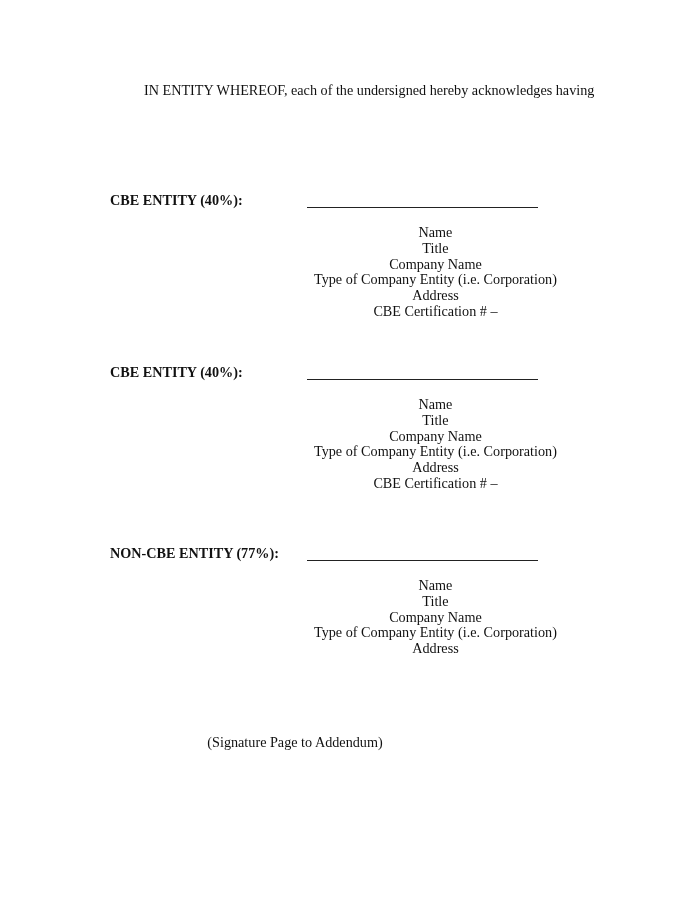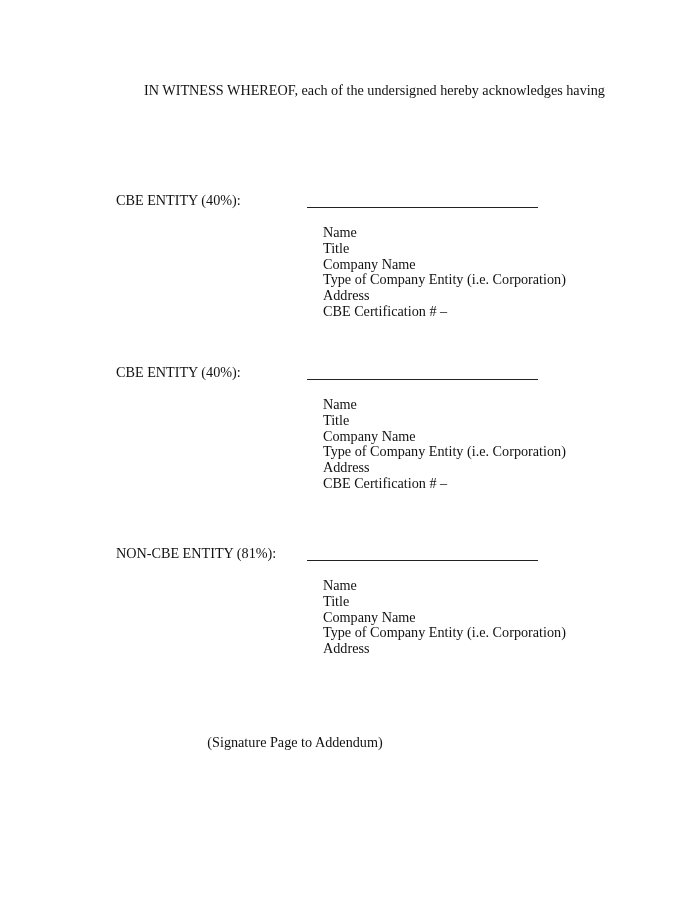--- a/index.html
+++ b/index.html
@@ -8,37 +8,37 @@
       font-family: "Liberation Serif", "DejaVu Serif", serif;
       color: #111111; font-size: 14.2px; line-height: 15.8px;
     }
     .para {
       position: absolute; left: 102px; top: 83px; width: 500px;
       margin: 0;
     }
     .para .line { display: block; white-space: nowrap; }
     .para .indent { padding-left: 42px; }
     .block { position: absolute; left: 0; width: 695px; }
-    .entity-label { position: absolute; left: 116px; top: 0; white-space: nowrap; }
+    .entity-label { position: absolute; left: 110px; top: 0; white-space: nowrap; font-weight: bold; }
     .sig-line {
       position: absolute; left: 307px; top: 14px; width: 231px; height: 0;
       border-bottom: 1px solid #222222;
     }
-    .fields { position: absolute; left: 323px; top: 32px; }
+    .fields { position: absolute; left: 314px; top: 32px; text-align: center; }
     .fields .field { display: block; white-space: nowrap; }
     .footer {
       position: absolute; left: 0; width: 590px; top: 735px; text-align: center;
       white-space: nowrap;
     }
   </style>
 </head>
 <body>
 
 <div class="para">
-  <span class="line indent">IN WITNESS WHEREOF, each of the undersigned hereby acknowledges having</span>
+  <span class="line indent">IN ENTITY WHEREOF, each of the undersigned hereby acknowledges having</span>
 </div>
 
 <div class="block" style="top:193px;">
   <span class="entity-label">CBE ENTITY (40%):</span>
   <div class="sig-line"></div>
   <div class="fields">
     <span class="field">Name</span>
     <span class="field">Title</span>
     <span class="field">Company Name</span>
     <span class="field">Type of Company Entity (i.e. Corporation)</span>
@@ -54,21 +54,21 @@
     <span class="field">Name</span>
     <span class="field">Title</span>
     <span class="field">Company Name</span>
     <span class="field">Type of Company Entity (i.e. Corporation)</span>
     <span class="field">Address</span>
     <span class="field">CBE Certification # –</span>
   </div>
 </div>
 
 <div class="block" style="top:546px;">
-  <span class="entity-label">NON-CBE ENTITY (81%):</span>
+  <span class="entity-label">NON-CBE ENTITY (77%):</span>
   <div class="sig-line"></div>
   <div class="fields">
     <span class="field">Name</span>
     <span class="field">Title</span>
     <span class="field">Company Name</span>
     <span class="field">Type of Company Entity (i.e. Corporation)</span>
     <span class="field">Address</span>
   </div>
 </div>
 

